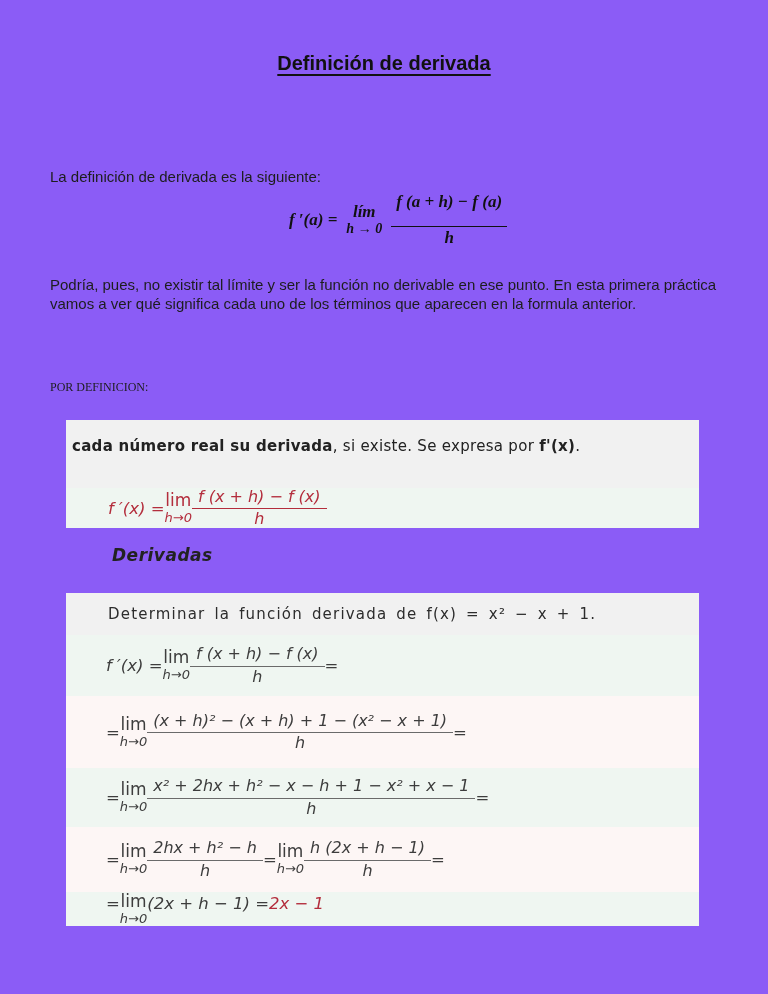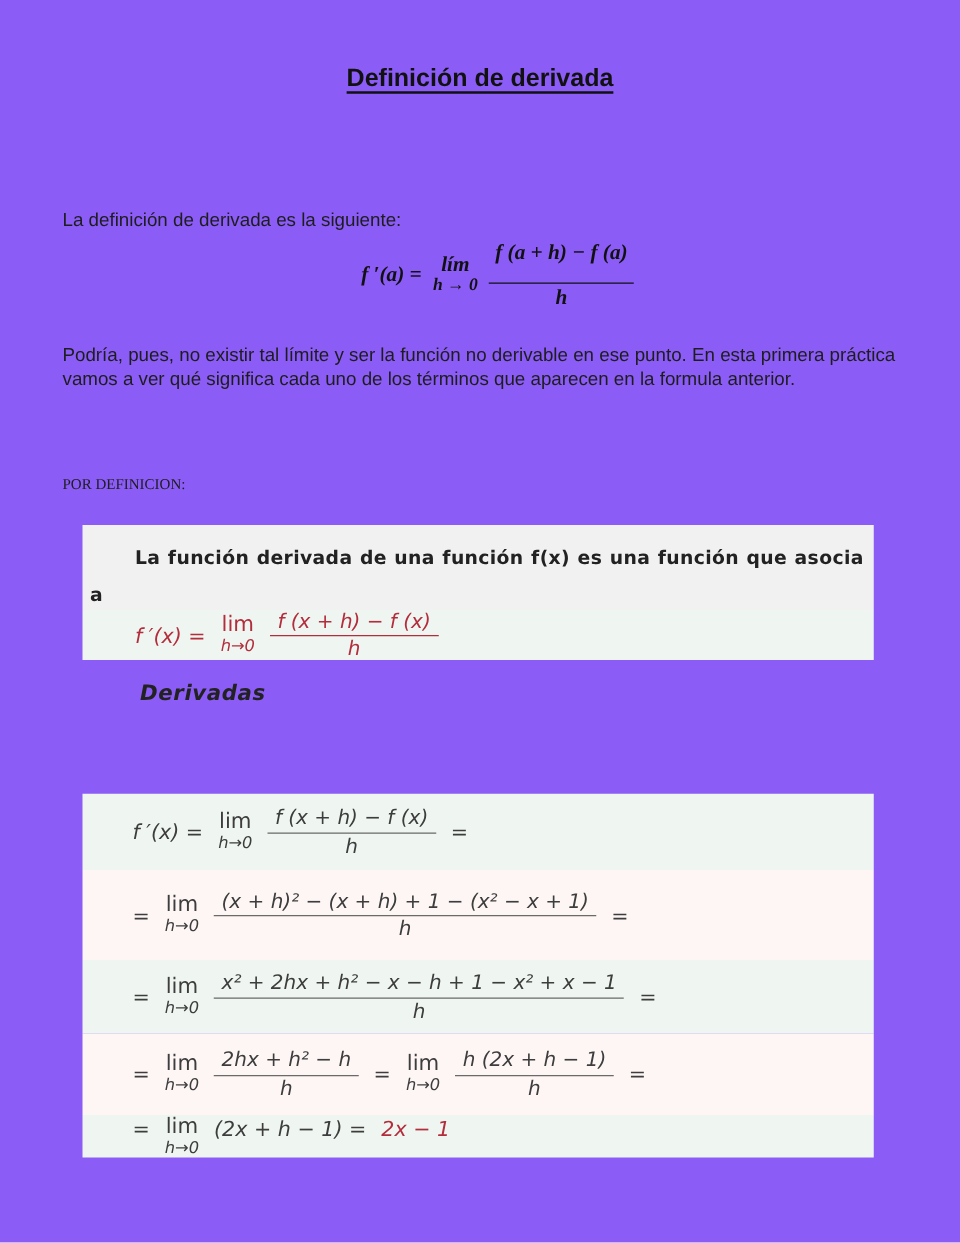--- a/index.html
+++ b/index.html
@@ -50,21 +50,21 @@
 
   .ejemplos{position:absolute;top:545px;left:112px;
             font-family:"DejaVu Sans","Liberation Sans",sans-serif;
             font-size:17px;font-weight:bold;font-style:italic;letter-spacing:0.5px;color:#222;}
 
   .exercise{top:593px;height:42px;display:flex;align-items:center;padding-left:42px;
             font-family:"DejaVu Sans","Liberation Sans",sans-serif;
             font-size:15px;letter-spacing:1.2px;word-spacing:3px;color:#2c2c2c;}
 
   
-  .mrow{display:flex;align-items:center;gap:12px;
+  .mrow{display:flex;align-items:center;gap:0;
         font-family:"DejaVu Sans","Liberation Sans",sans-serif;
         font-size:16.5px;color:#3d3d3d;}
   .mrow .mtext,.mrow .fnum,.mrow .fden{font-style:italic;}
   .mrow .lim{font-style:normal;font-size:17px;}
   .mrow .lsub{font-style:italic;font-size:13px;}
   .mrow .frac{font-size:16px;}
   .mrow .frac .fnum{border-bottom:1px solid #6a6a6a;padding:0 6px 2px 6px;}
   .red{color:#b32d3c;}
   .red .frac .fnum{border-bottom-color:#b32d3c;}
   .eqband{display:flex;align-items:center;padding-left:40px;}
@@ -100,40 +100,40 @@
       </span>
     </span>
   </div>
 
   <p class="para p3">Podría, pues, no existir tal límite y ser la función no derivable en ese punto. En esta primera práctica vamos a ver qué significa cada uno de los términos que aparecen en la formula anterior.</p>
 
 
   <div class="pordef">POR DEFINICION:</div>
 
   <div class="band bg-gray def-box">
-    <div class="l1">La función derivada de una función f(x) es una función que asocia a</div>
     <div class="l2"><span class="b">cada número real su derivada</span><span>, si existe. Se expresa por </span><span class="b">f'(x)</span><span>.</span></div>
   </div>
 
   <div class="band bg-green red-band">
     <span class="mrow red">
       <span class="mtext">f ′(x) =</span>
       <span class="limcol">
         <span class="lim">lim</span>
         <span class="lsub">h→0</span>
       </span>
       <span class="frac">
         <span class="fnum">f (x + h) − f (x)</span>
         <span class="fden">h</span>
       </span>
     </span>
   </div>
 
   <div class="ejemplos">Derivadas</div>
 
+  <div class="band bg-gray exercise">Determinar la función derivada de f(x) = x² − x + 1.</div>
 
   <div class="band bg-green eqband eq1">
     <span class="mrow">
       <span class="mtext">f ′(x) =</span>
       <span class="limcol">
         <span class="lim">lim</span>
         <span class="lsub">h→0</span>
       </span>
       <span class="frac">
         <span class="fnum">f (x + h) − f (x)</span>

